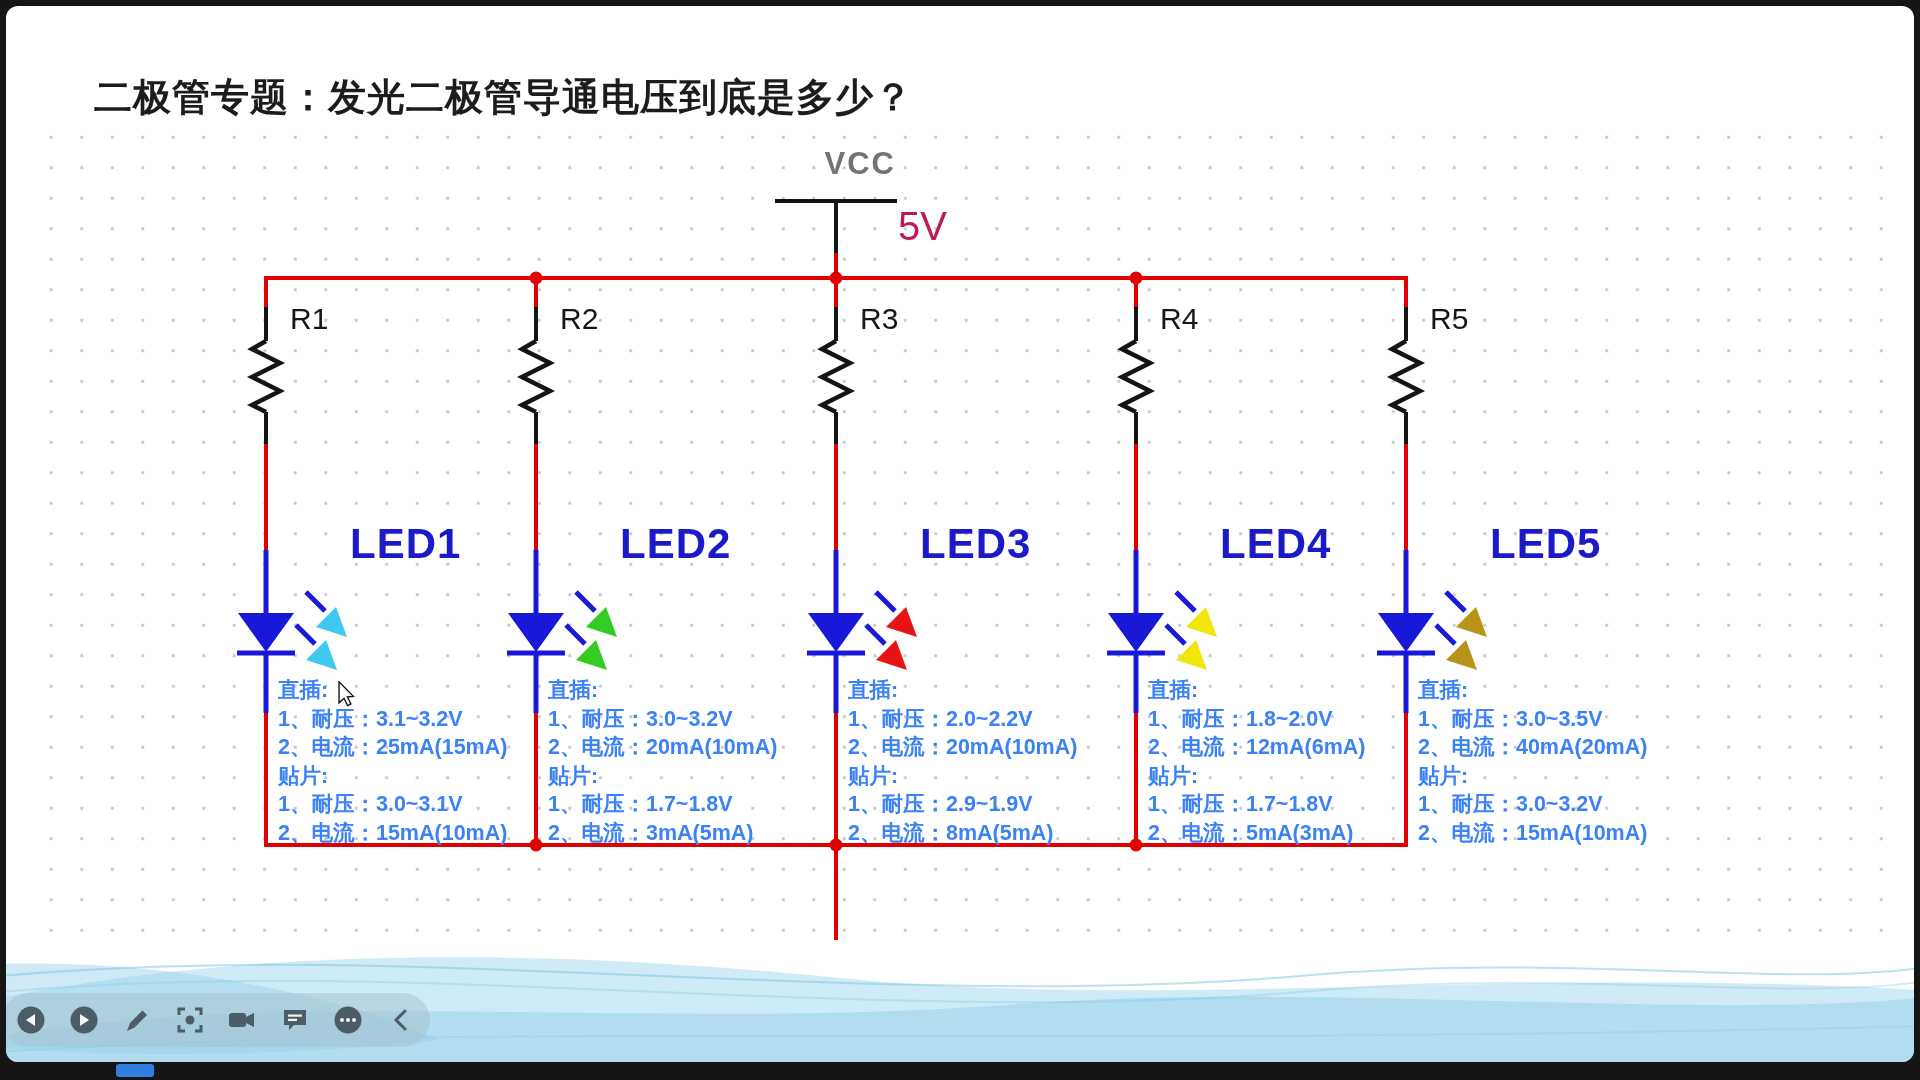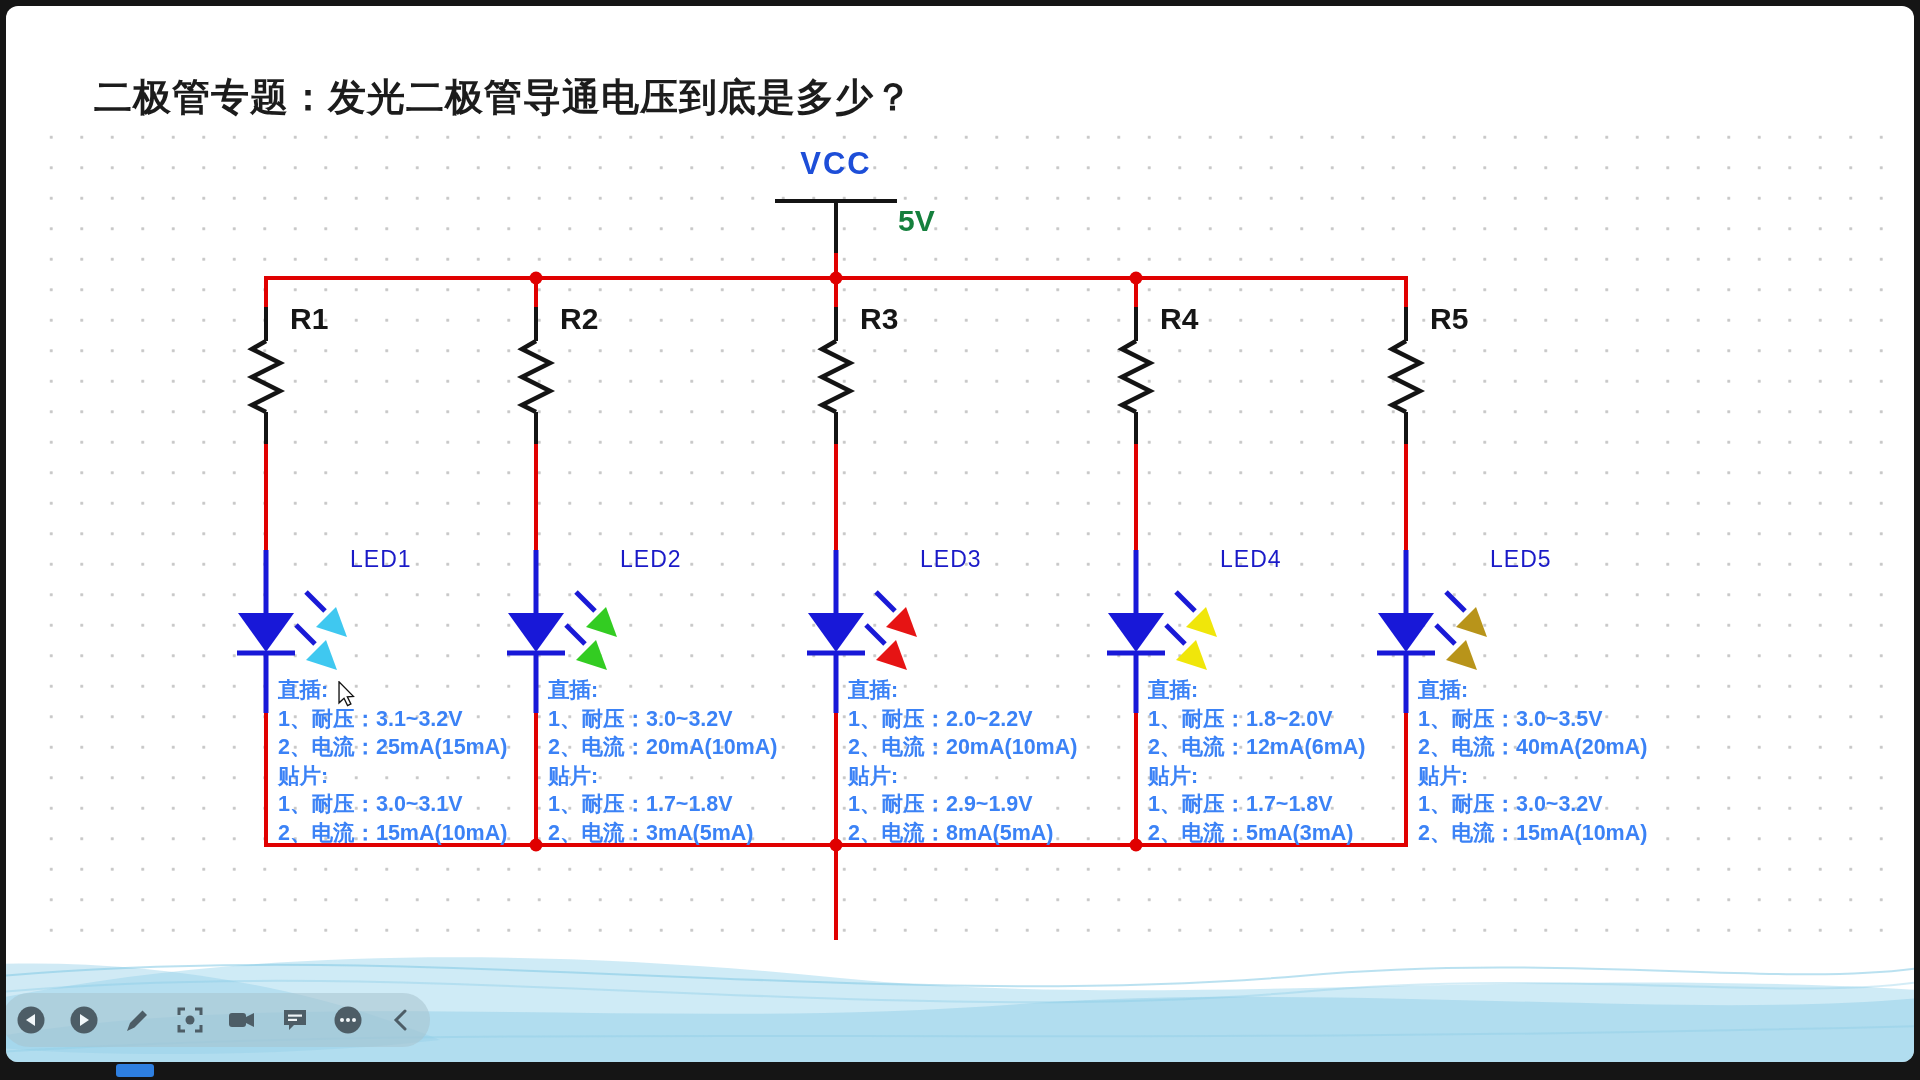--- a/index.html
+++ b/index.html
@@ -13,25 +13,25 @@
   .schematic{position:absolute;left:0;top:0;}
   .wr{stroke:#E00000;stroke-width:4;fill:none}
   .wk{stroke:#141414;stroke-width:4;fill:none}
   .wb{stroke:#1818D8;stroke-width:5;fill:none}
   .res{stroke:#141414;stroke-width:4.5;fill:none;stroke-linejoin:miter}
   .awl{stroke:#1A1AD6;stroke-width:5}
   .dotj{fill:#E00000}
   .ledfill{fill:#1818D8}
   .title{position:absolute;left:94px;top:72px;font-size:38px;font-weight:700;color:#1c1c1c;
     letter-spacing:1px;white-space:nowrap}
-  .vcc{position:absolute;left:776px;top:146px;width:120px;text-align:center;
-    font-size:31px;font-weight:700;color:#1d4ed8;letter-spacing:2px}
-  .volt5{position:absolute;left:898px;top:204px;font-size:30px;font-weight:700;color:#15803d}
-  .rref{position:absolute;top:302px;font-size:30px;font-weight:700;color:#161616}
-  .ledref{position:absolute;top:546px;font-size:23px;font-weight:400;color:#1A1AC8;letter-spacing:1px}
+  .vcc{position:absolute;left:776px;top:146px;width:120px;text-align:right;
+    font-size:31px;font-weight:700;color:#737373;letter-spacing:2px}
+  .volt5{position:absolute;left:898px;top:204px;font-size:40px;font-weight:400;color:#be185d}
+  .rref{position:absolute;top:302px;font-size:30px;font-weight:400;color:#161616}
+  .ledref{position:absolute;top:520px;font-size:42px;font-weight:700;color:#1A1AC8;letter-spacing:1px}
   .specs{position:absolute;top:676px;font-size:21.5px;line-height:28.6px;font-weight:700;
     color:#3b82f6;white-space:nowrap}
   .subtitle{position:absolute;left:606px;top:930px;font-size:50px;font-weight:700;color:#fafafa;
     letter-spacing:3px;white-space:nowrap;-webkit-text-stroke:2.2px #111;
     text-shadow:2px 2px 0 #111,-2px 2px 0 #111,2px -2px 0 #111,-2px -2px 0 #111,
       3px 0 0 #111,-3px 0 0 #111,0 3px 0 #111,0 -3px 0 #111;z-index:30}
   .wave{position:absolute;left:0;top:936px;width:1920px;height:126px;z-index:10}
   .toolbar{position:absolute;left:2px;top:993px;width:428px;height:54px;border-radius:27px;
     background:rgba(168,194,205,0.55);display:flex;align-items:center;
     justify-content:space-between;padding:0 14px;box-sizing:border-box;z-index:20}

